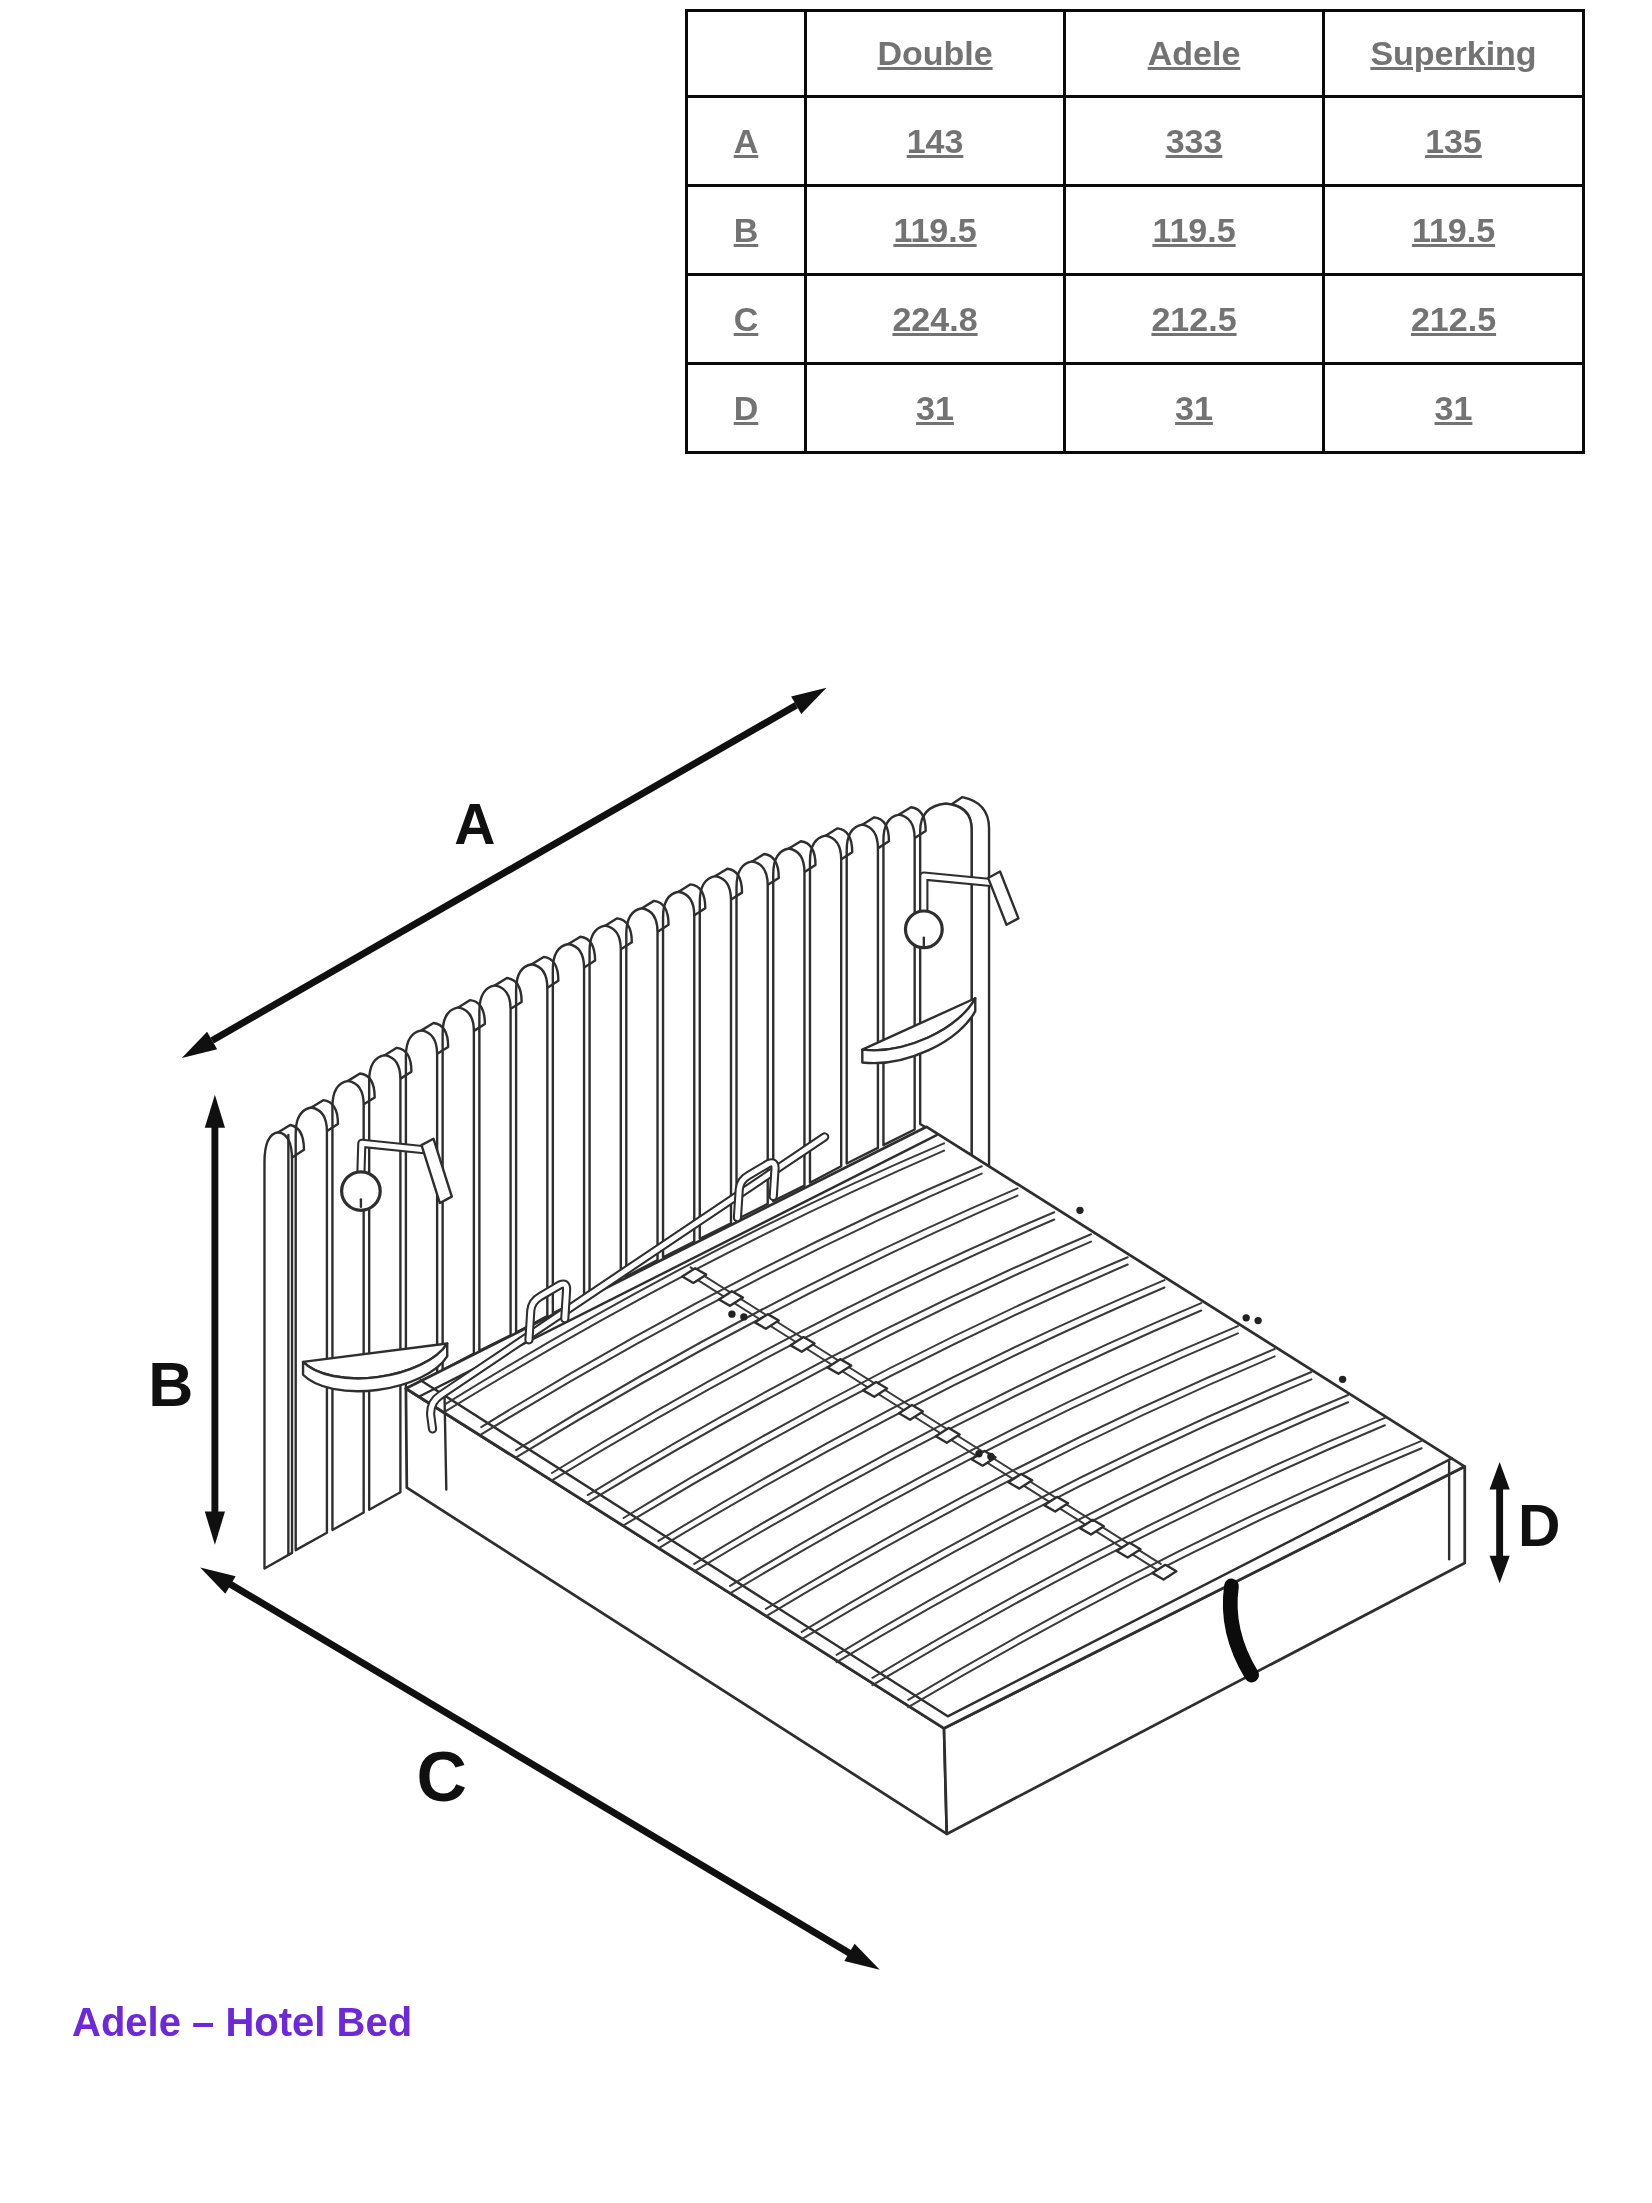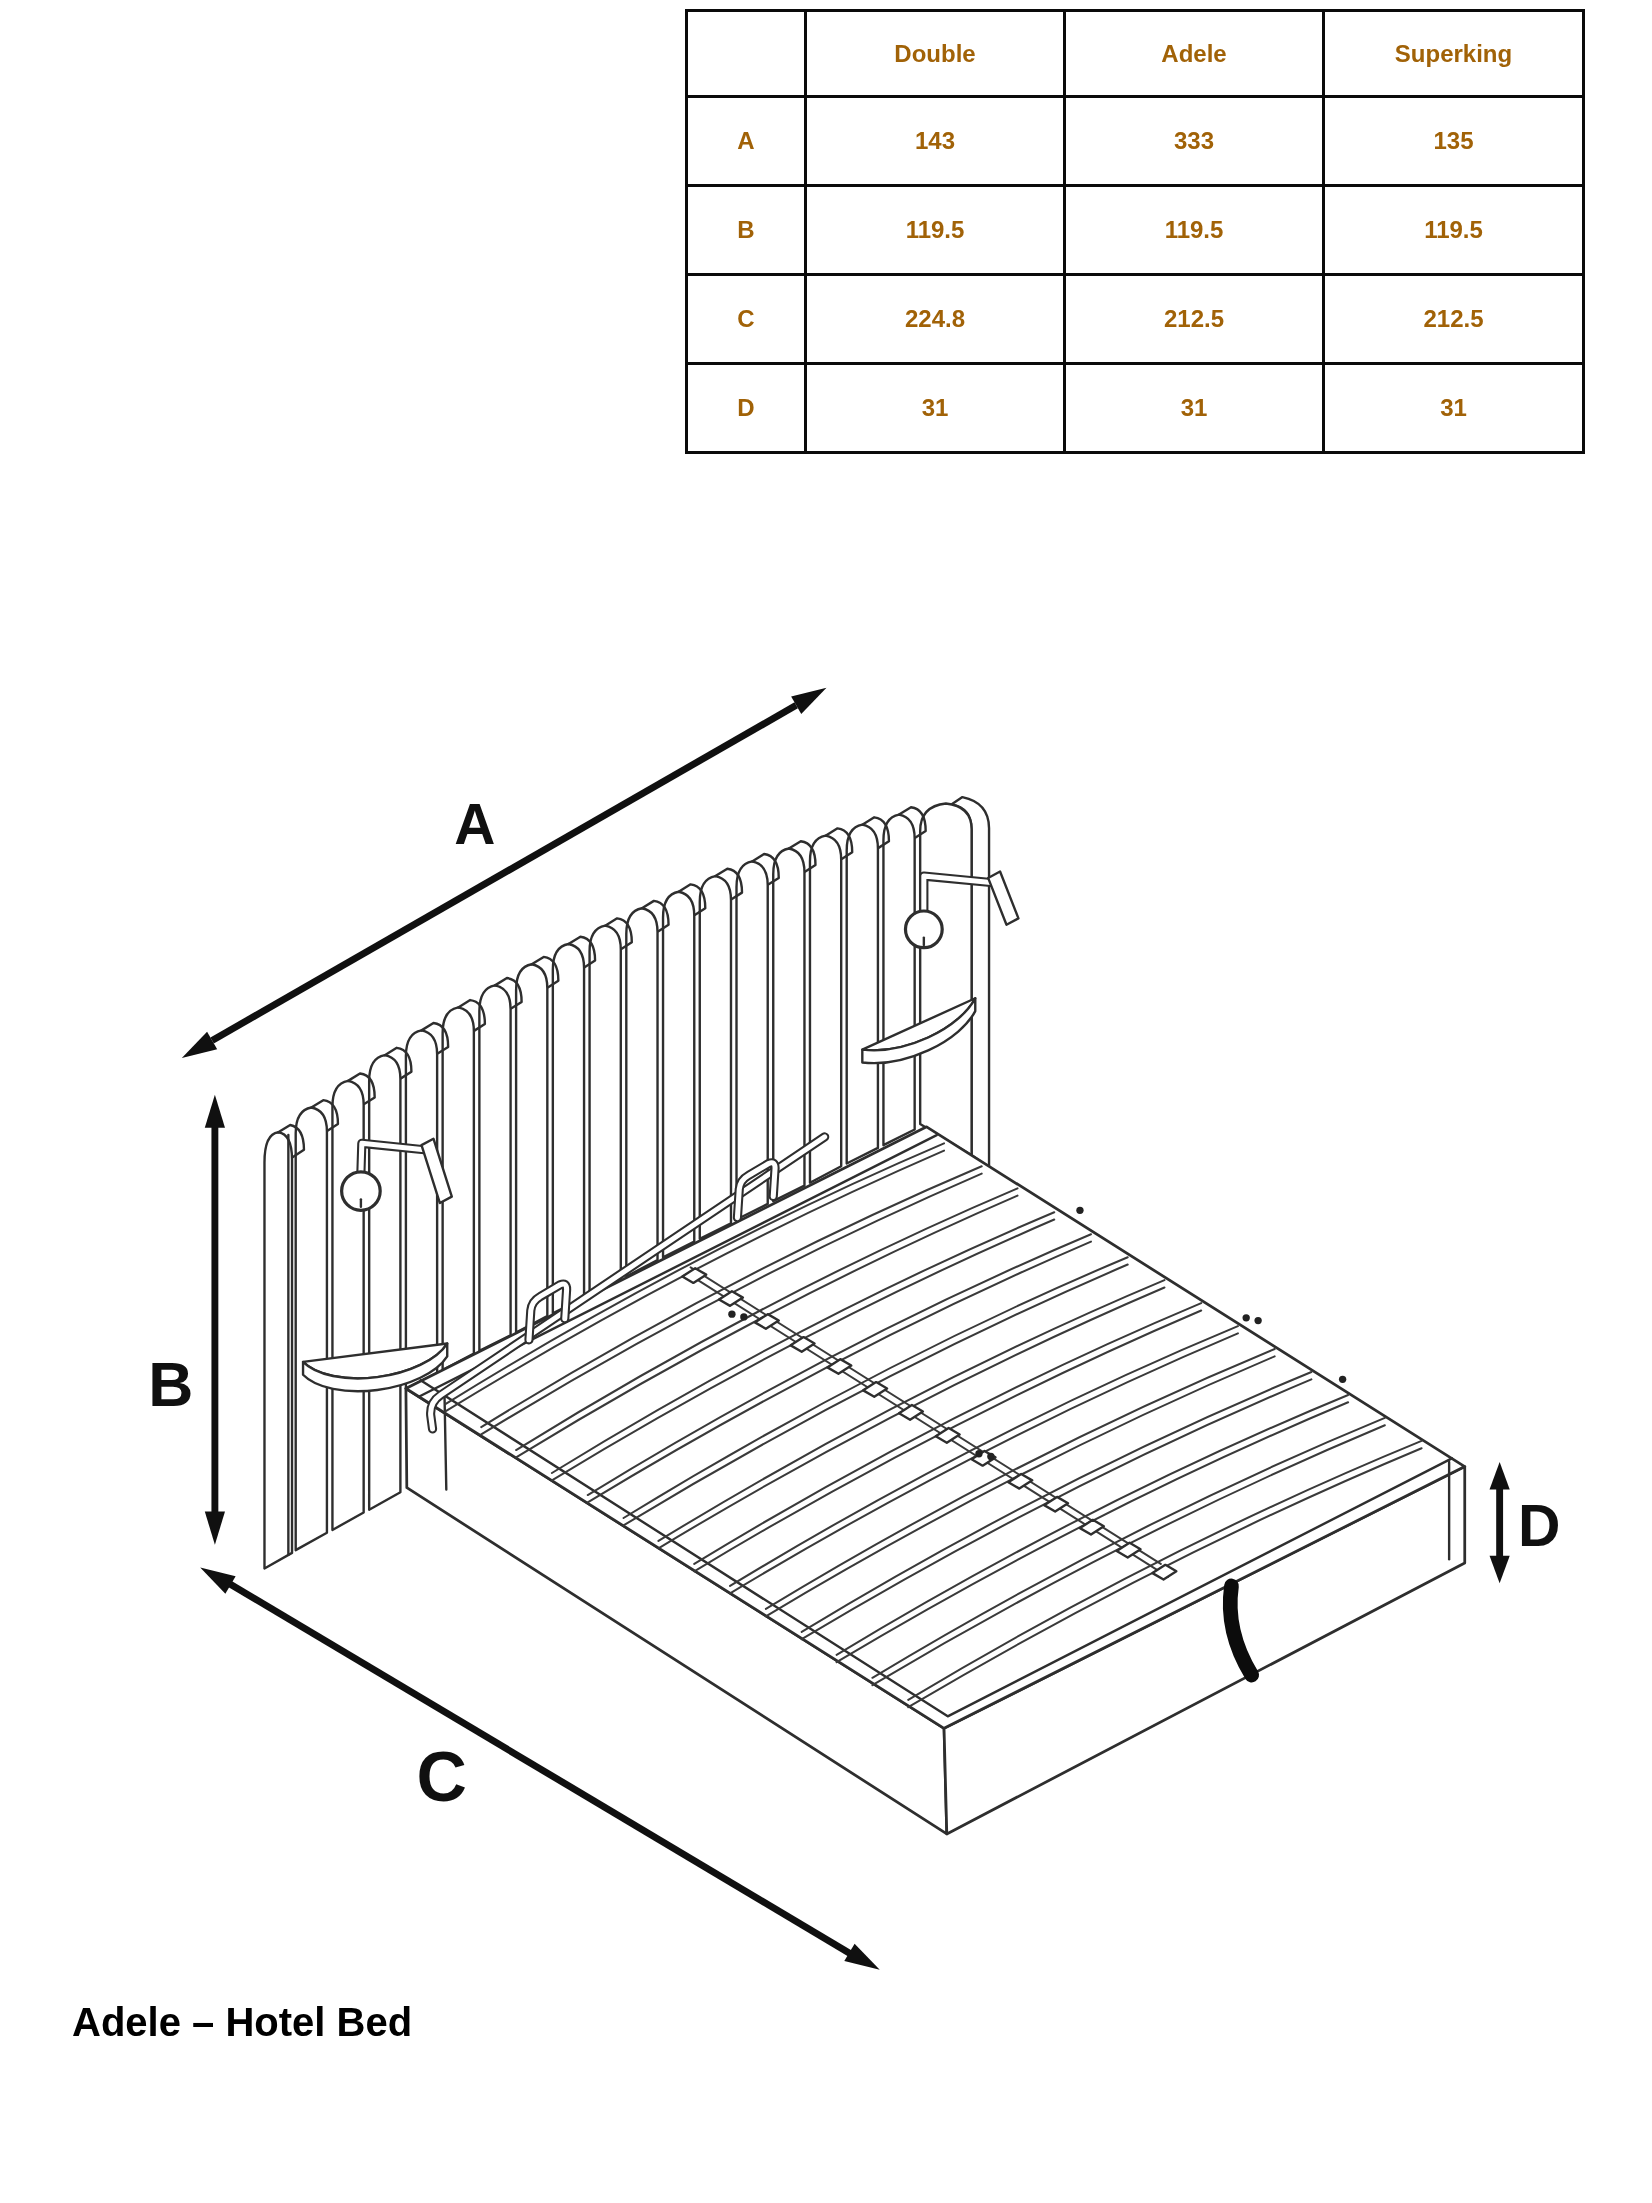--- a/index.html
+++ b/index.html
@@ -7,31 +7,31 @@
     position:relative;width:1653px;height:2204px;background:#ffffff;
     font-family:"Liberation Sans",sans-serif;overflow:hidden;
   }
   
   #size-table{
     position:absolute;left:685px;top:9.2px;width:897px;height:443px;
     border-collapse:collapse;table-layout:fixed;
   }
   #size-table th,#size-table td{
     border:3.7px solid #0a0a0a;text-align:center;vertical-align:middle;
-    font-weight:bold;font-size:24px;color:#a16207;padding:0;
+    font-weight:bold;font-size:34px;color:#737373;padding:0;text-decoration:underline;
   }
   #size-table tr{height:89px;}
   #size-table tr.hdr{height:86px;}
   #size-table col.c0{width:119px;}
   #size-table col.c1{width:259px;}
   #size-table col.c2{width:259px;}
   #size-table col.c3{width:260px;}
   
   #caption{
-    position:absolute;left:72px;top:2000px;font-size:40px;font-weight:bold;color:#000000;
+    position:absolute;left:72px;top:2000px;font-size:40px;font-weight:bold;color:#6d28d9;
     white-space:nowrap;
   }
   
   #drawing{position:absolute;left:0;top:0;width:1653px;height:2204px;}
   .ln{fill:none;stroke:#2e2e2e;stroke-width:2.6;stroke-linejoin:round;stroke-linecap:round;}
   .lnw{fill:#ffffff;stroke:#2e2e2e;stroke-width:2.6;stroke-linejoin:round;}
   .rim{fill:#ffffff;stroke:#2e2e2e;stroke-width:3;stroke-linejoin:round;}
   .thin{fill:none;stroke:#3a3a3a;stroke-width:2.2;stroke-linecap:round;}
   .tube-b{fill:none;stroke:#2e2e2e;stroke-width:10;stroke-linejoin:round;stroke-linecap:round;}
   .tube-w{fill:none;stroke:#ffffff;stroke-width:5.5;stroke-linejoin:round;stroke-linecap:round;}

